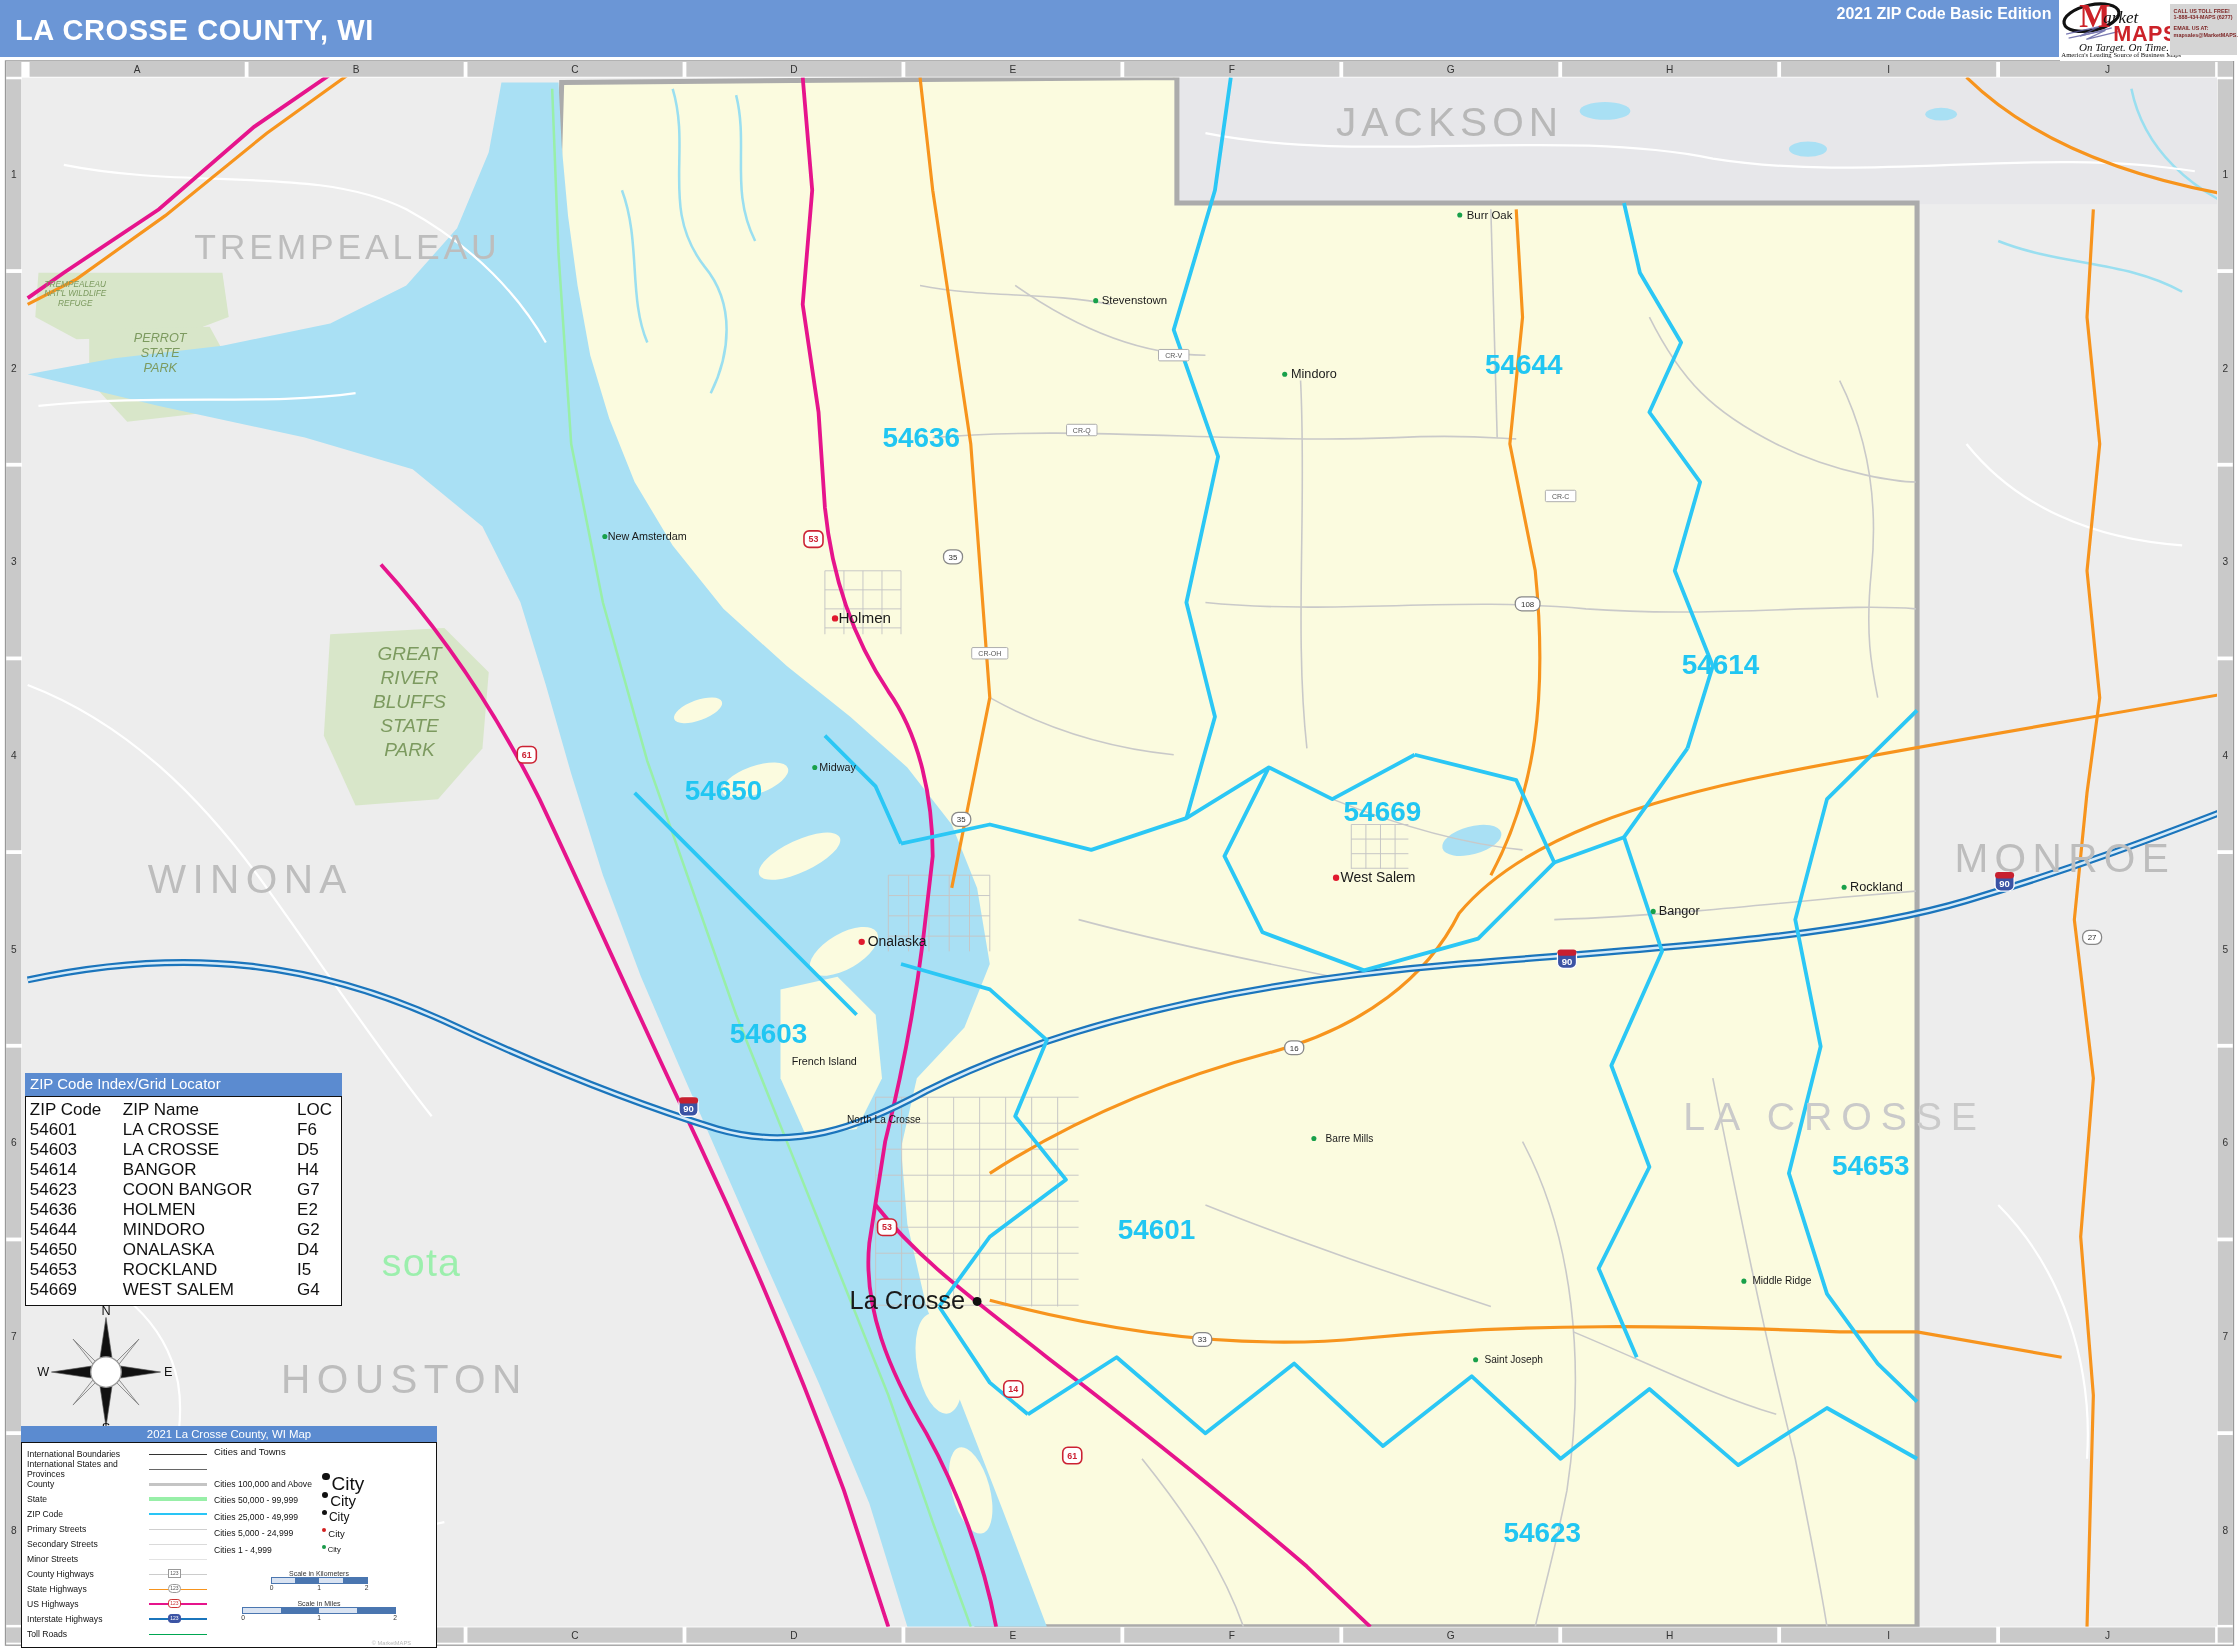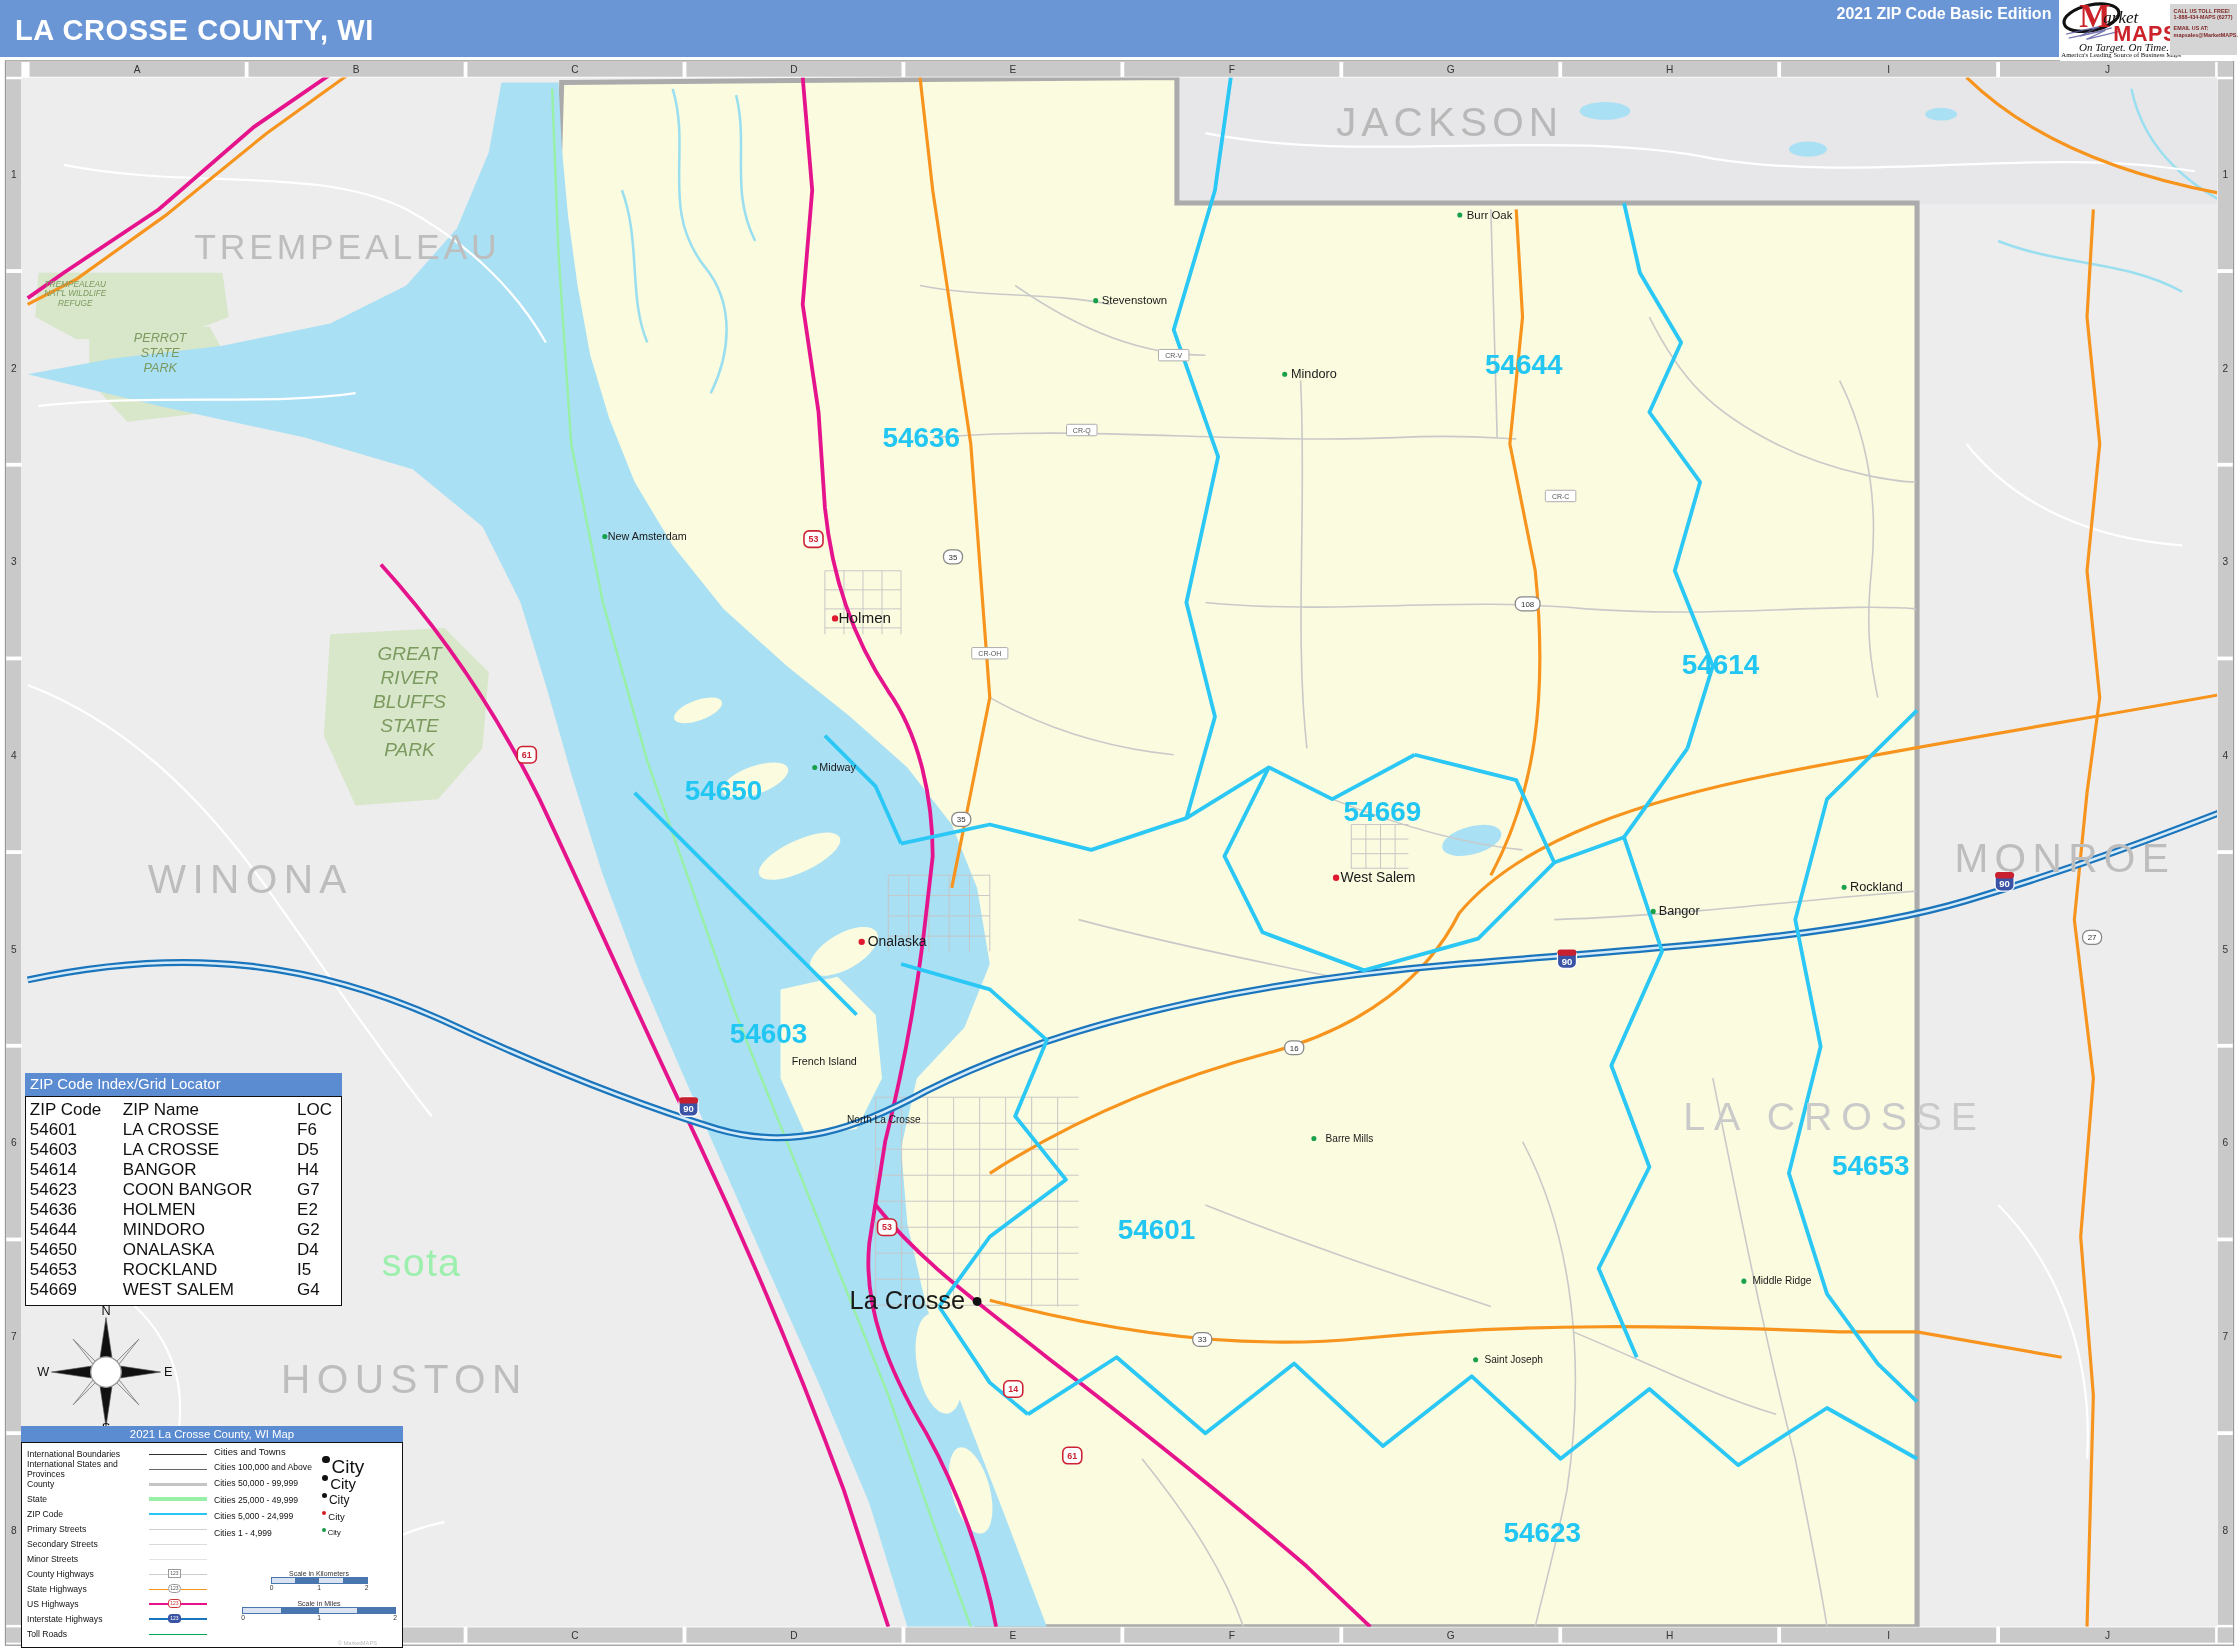--- a/index.html
+++ b/index.html
@@ -22,35 +22,35 @@
   .logo-contact .gap{height:4.4px;}
   
   .ztable{position:absolute;left:25px;top:1073px;width:317px;z-index:5;border-radius:10px;}
   .ztable-title{background:#5B8BD0;color:#fff;font-size:15px;padding:2.5px 5px;height:18px;line-height:16.5px;}
   .ztable-body{background:#fff;border:1.9px solid #111;padding:2.5px 3.8px 5px 3.8px;}
   .zrow{display:flex;height:20px;line-height:20px;font-size:17px;color:#111;}
   .zrow .c0{width:95px;}
   .zrow .c1{width:178px;}
   .zrow .c2{width:41px;}
   
-  .legend{position:absolute;left:21px;top:1426px;width:382px;height:221px;z-index:5;}
+  .legend{position:absolute;left:21px;top:1426px;width:416px;height:221px;z-index:5;}
   .legend-title{background:#5B8BD0;color:#fff;font-size:11.4px;text-align:center;height:16px;line-height:16px;}
   .legend-body{position:relative;background:#fff;border:1.3px solid #111;height:204px;padding-left:48px;}
   .lcol{position:absolute;left:5px;top:3.8px;width:184px;}
   .lrow{display:flex;align-items:center;height:15px;}
   .llabel{width:122px;font-size:8.6px;color:#111;}
   .lsym{position:relative;width:58px;height:10px;display:flex;align-items:center;}
   .lline{width:58px;}
   .lbadge{position:absolute;left:19px;top:0px;font-size:5px;background:#fff;border:0.6px solid #999;
           padding:0 1.3px;color:#555;line-height:6.3px;}
   .lbadge.us{border:1px solid #C33;color:#C33;border-radius:3.2px;}
   .lbadge.int{background:#3B53A4;color:#fff;border:0.6px solid #3B53A4;border-radius:3.2px;}
   .lbadge.circle{border-radius:4.4px;}
   .rcol{position:absolute;left:192px;top:2.5px;width:185px;}
-  .rcol-hdr{font-size:9.5px;color:#111;margin-bottom:2px;}
+  .rcol-hdr{font-size:9.5px;color:#111;margin-bottom:19px;}
   .crow{display:flex;align-items:center;height:16.5px;}
   .clabel{width:108px;font-size:8.6px;color:#111;}
   .csample{display:flex;align-items:flex-start;}
   .cdot{border-radius:50%;display:inline-block;margin-right:1.9px;}
   .scales{position:absolute;left:216px;top:127px;width:162px;}
   .scaleblk{margin-bottom:7.6px;}
   .scale-title{text-align:center;font-size:7px;color:#333;}
   .scalebar{display:flex;height:5px;border:0.6px solid #4A76B0;}
   .scalebar div{flex:1;}
   .ticks{position:relative;height:8.2px;font-size:6.7px;color:#333;}

